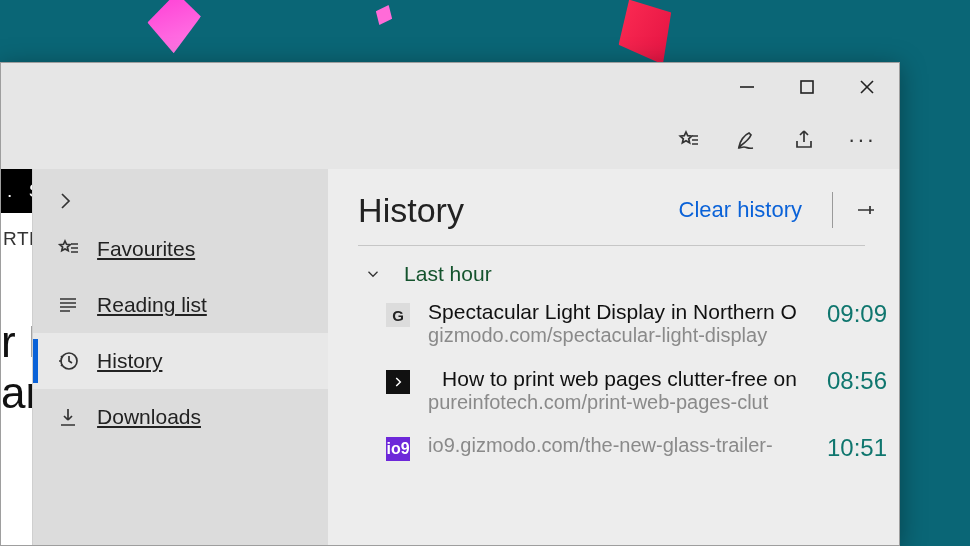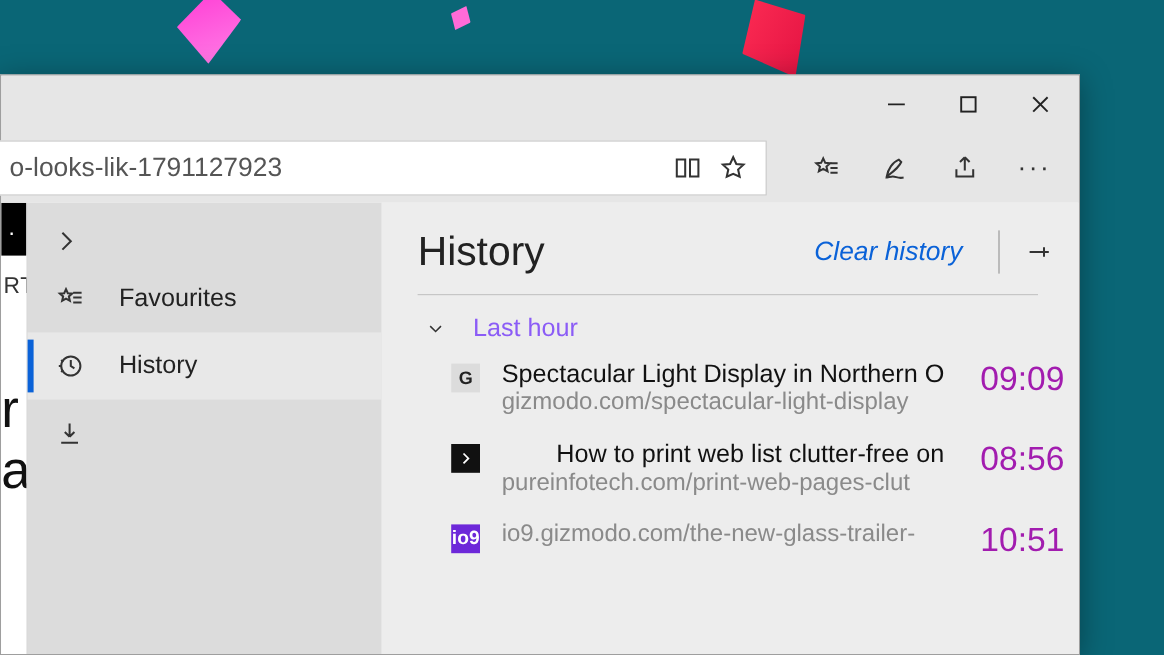--- a/index.html
+++ b/index.html
@@ -36,44 +36,44 @@
 
   .page-behind { width: 73px; background:#fff; overflow:hidden; position:relative;}
   .nav-black { height:44px; background:#000; color:#fff; font-size:19px; display:flex; align-items:center; gap:16px; padding-left:6px; font-weight:400; letter-spacing:.5px;}
   .nav-black span{white-space:nowrap;}
   .nav-sub { height:52px; display:flex; align-items:center; color:#333; font-size:19px; padding-left:2px; letter-spacing:.5px;}
   .headline { padding: 52px 0 0 0; font-size:44px; font-weight:400; line-height:1.15; color:#111; white-space:nowrap;}
 
   .hub { flex:1; display:flex; background:#e8e8e8; border-left:1px solid #cfcfcf;}
   .hub-nav { width:295px; background:#dcdcdc; padding-top:12px;}
   .hub-nav .expand { height:40px; display:flex; align-items:center; padding-left:20px; color:#444;}
-  .hub-nav .item { height:56px; display:flex; align-items:center; gap:28px; padding-left:22px; font-size:21px; color:#222;}
+  .hub-nav .item { height:56px; display:flex; align-items:center; gap:16px; padding-left:22px; font-size:21px; color:#222;text-decoration:underline;}
   .hub-nav .item.active { background:#e8e8e8; position:relative;}
   .hub-nav .item.active::before { content:""; position:absolute; left:0; top:6px; bottom:6px; width:5px; background:#0a62d8;}
   .hub-nav .ic { width:26px; display:flex; justify-content:center;}
 
   .hub-main { flex:1; padding: 8px 0 0 30px; background:#ededed;}
   .hub-head { display:flex; align-items:center; height:66px; gap:0;}
   .hub-title { font-size:34px; color:#222; font-weight:400; }
-  .clear { margin-left:auto; color:#0a62d8; font-size:22px; padding-right:30px; border-right:1.5px solid #9a9a9a; height:36px; display:flex; align-items:center;font-style:italic;}
+  .clear { margin-left:auto; color:#0a62d8; font-size:22px; padding-right:30px; border-right:1.5px solid #9a9a9a; height:36px; display:flex; align-items:center;}
   .pin-wrap { width:66px; display:flex; justify-content:center;}
   .hub-rule { height:1px; background:#c6c6c6; margin: 2px 34px 0 0;}
 
-  .group-head { display:flex; align-items:center; gap:22px; padding:16px 0 4px 6px; font-size:21px; color:#8b5cf6;}
+  .group-head { display:flex; align-items:center; gap:22px; padding:16px 0 4px 6px; font-size:21px; color:#14532d;}
   .entries { padding-left: 28px; padding-right:4px;}
   .entry { display:flex; align-items:flex-start; gap:18px; padding:10px 0 10px 0;}
   .fav { width:24px; height:24px; flex:0 0 24px; display:flex; align-items:center; justify-content:center; margin-top:3px; font-size:15px; font-weight:700;}
   .fav.g { background:#dcdcdc; color:#222;}
   .fav.p { background:#111; color:#fff;}
   .fav.p svg{stroke:#fff;}
   .fav.i { background:#6d28d9; color:#fff; font-size:16px;}
   .etext { flex:1; overflow:hidden;}
   .etitle { font-size:21px; color:#111; white-space:nowrap; overflow:hidden; text-overflow:clip;text-align:right;}
   .eurl   { font-size:20px; color:#8a8a8a; white-space:nowrap; overflow:hidden;}
-  .etime  { font-size:28px; color:#a21caf; padding:0 8px 0 12px;}
+  .etime  { font-size:24px; color:#0f766e; padding:0 8px 0 12px;}
 </style>
 </head>
 <body>
 
 <div class="shape pink"></div>
 <div class="shape red"></div>
 <div class="shape tiny"></div>
 
 <div class="window">
 
@@ -90,33 +90,20 @@
     </div>
     <div class="btn">
       <svg class="icon" viewBox="0 0 24 24">
           <line x1="6" y1="6" x2="18" y2="18"></line>
           <line x1="18" y1="6" x2="6" y2="18"></line>
         </svg>
     </div>
   </div>
 
   <div class="toolbar">
-    <div class="addr">
-      <span class="url">o-looks-lik-1791127923</span>
-      <span class="ic">
-        <svg class="icon" viewBox="0 0 24 24">
-            <path d="M3 5h7v14H3zM14 5h7v14h-7zM10 5v14M14 5v14"></path>
-          </svg>
-      </span>
-      <span class="ic">
-        <svg class="icon" viewBox="0 0 24 24">
-            <path d="M12 3l2.6 5.6 6 .6-4.5 4.1 1.3 6L12 16.9 6.6 19.3l1.3-6L3.4 9.2l6-.6z"></path>
-          </svg>
-      </span>
-    </div>
     <div class="tool-icons">
       <span class="ic">
         <svg class="icon" viewBox="0 0 24 24">
             <path d="M10 4l1.7 3.7 4 .4-3 2.7.9 4L10 12.8 6.4 14.8l.9-4-3-2.7 4-.4zM16 8h6M16 12h6M16 16h6"></path>
           </svg>
       </span>
       <span class="ic">
         <svg class="icon" viewBox="0 0 24 24">
             <path d="M5 19c1-6 5-12 10-14 0 0 2 2 2 2-2 5-8 9-12 12zM4 20c2 0 4-1 6-1 3 0 4 2 9 1"></path>
           </svg>
@@ -157,35 +144,44 @@
             </svg>
         </div>
         <div class="item">
           <span class="ic">
             <svg class="icon" viewBox="0 0 24 24">
                 <path d="M9 4l1.5 3.3 3.6.3-2.7 2.4.8 3.6L9 11.9 5.8 13.6l.8-3.6L3.9 7.6l3.6-.3zM15 7h7M15 11h7M15 15h7"></path>
               </svg>
           </span>
           <span>Favourites</span>
         </div>
+        <div class="item">
+          <span class="ic">
+            <svg class="icon" viewBox="0 0 24 24">
+                <path d="M4 6h16M4 10h16M4 14h16M4 18h10"></path>
+              </svg>
+          </span>
+          <span>Reading list</span>
+        </div>
         <div class="item active">
           <span class="ic">
             <svg class="icon" viewBox="0 0 24 24">
                 <circle cx="13" cy="12" r="8"></circle>
                 <path d="M13 7v5l3 2M3 12h2M5 7l1.5 1.5M5 17l1.5-1.5"></path>
               </svg>
           </span>
           <span>History</span>
         </div>
         <div class="item">
           <span class="ic">
             <svg class="icon" viewBox="0 0 24 24">
                 <path d="M12 4v11M12 15l-4-4M12 15l4-4M5 20h14"></path>
               </svg>
           </span>
+          <span>Downloads</span>
         </div>
       </div>
 
       <div class="hub-main">
         <div class="hub-head">
           <span class="hub-title">History</span>
           <span class="clear">Clear history</span>
           <span class="pin-wrap">
             <svg class="icon" viewBox="0 0 24 24">
                 <path d="M4 12h12M16 8v8M16 12h4"></path>
@@ -210,21 +206,21 @@
             </div>
             <div class="etime">09:09</div>
           </div>
           <div class="entry">
             <div class="fav p">
               <svg style="width:14px;height:14px;stroke:#fff;stroke-width:2.5;fill:none" viewBox="0 0 24 24">
                   <path d="M9 5l7 7-7 7"></path>
                 </svg>
             </div>
             <div class="etext">
-              <div class="etitle">How to print web list clutter-free on</div>
+              <div class="etitle">How to print web pages clutter-free on</div>
               <div class="eurl">pureinfotech.com/print-web-pages-clut</div>
             </div>
             <div class="etime">08:56</div>
           </div>
           <div class="entry">
             <div class="fav i">io9</div>
             <div class="etext">
               <div class="eurl">io9.gizmodo.com/the-new-glass-trailer-</div>
             </div>
             <div class="etime">10:51</div>

